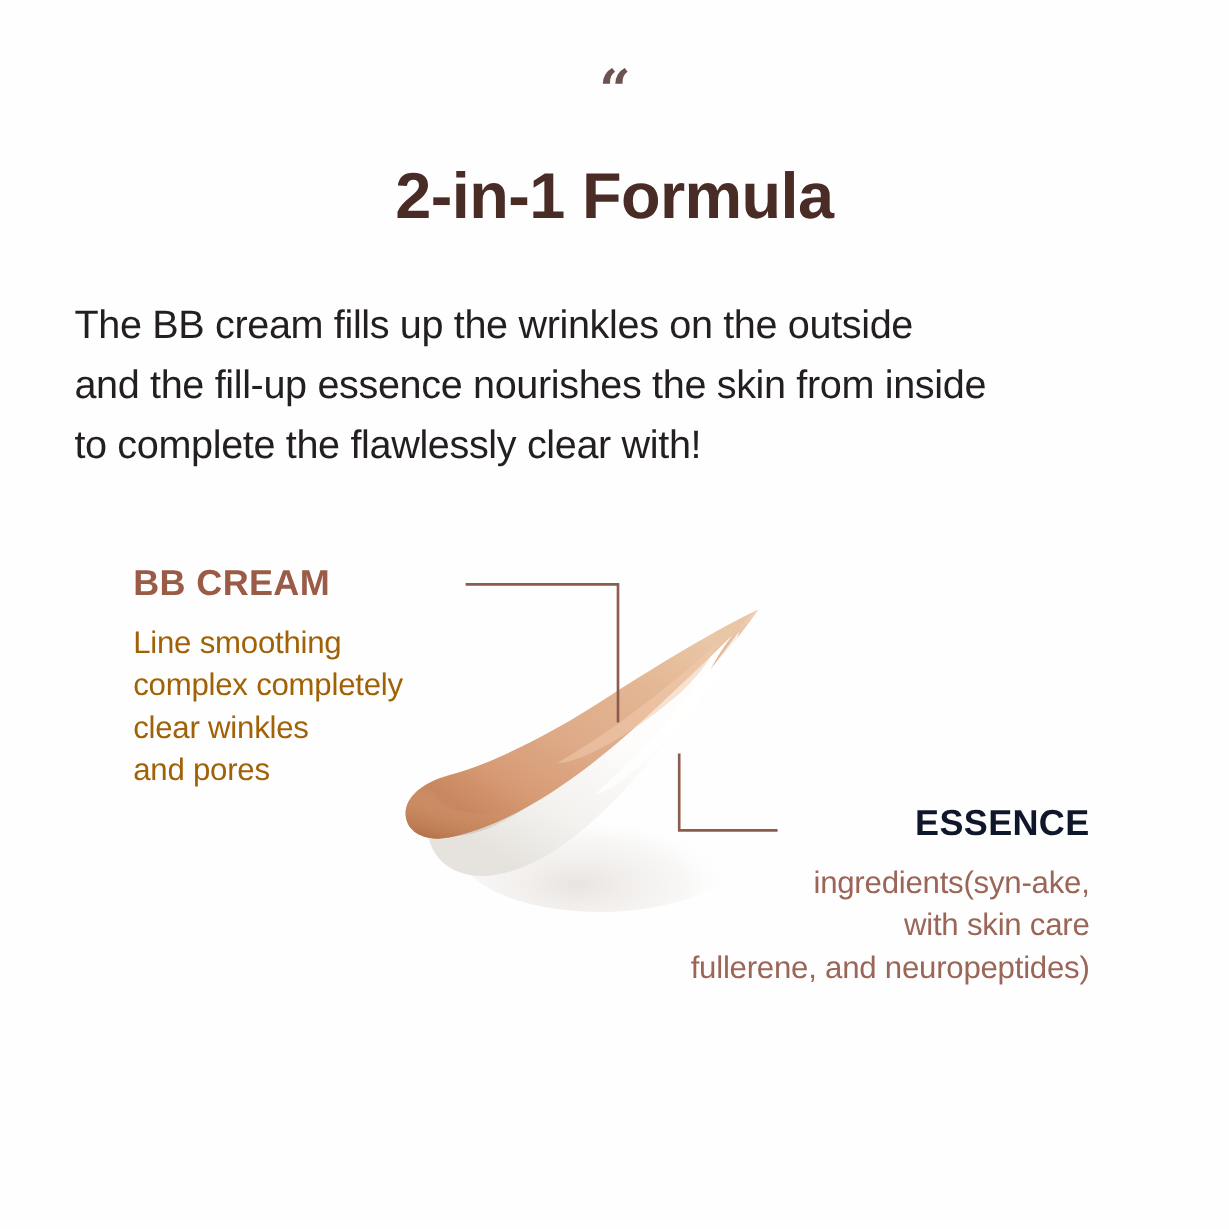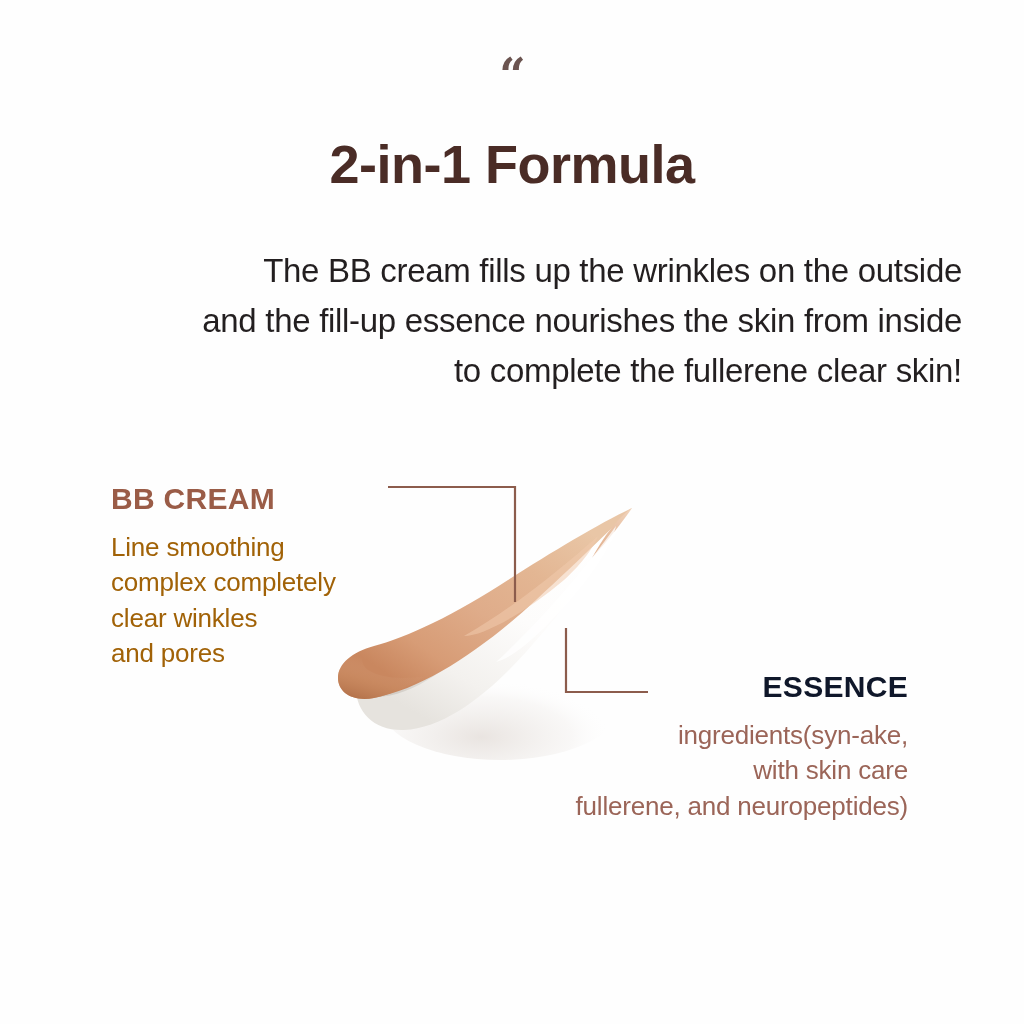--- a/index.html
+++ b/index.html
@@ -47,21 +47,21 @@
     letter-spacing: -0.5px;
     color: #4a2c26;
     line-height: 1.1;
   }
 
   .intro {
     position: absolute;
     top: 246px;
     left: 62px;
     width: 900px;
-    text-align: right;
+    text-align: left;
     font-size: 33px;
     line-height: 1.52;
     color: #231f20;
     font-weight: 400;
     letter-spacing: -0.3px;
   }
   .intro .line { display: block; white-space: nowrap; }
 
   
   .bb-block {
@@ -70,21 +70,21 @@
     left: 111px;
     width: 310px;
     text-align: left;
   }
   .bb-heading {
     font-size: 30px;
     font-weight: 700;
     color: #9a5c47;
     letter-spacing: 0.3px;
     line-height: 1.15;
-    margin: 12px 0 13px 0;
+    margin: 0 0 13px 0;
   }
   .bb-desc {
     font-size: 26px;
     line-height: 1.37;
     color: #a16207;
     letter-spacing: -0.2px;
   }
   .bb-desc .line { display: block; }
 
   
@@ -133,21 +133,21 @@
 
 <div id="page">
 
   <div class="quote-mark">“</div>
 
   <div class="page-title">2-in-1 Formula</div>
 
   <div class="intro">
     <span class="line">The BB cream fills up the wrinkles on the outside</span>
     <span class="line">and the fill-up essence nourishes the skin from inside</span>
-    <span class="line">to complete the fullerene clear skin!</span>
+    <span class="line">to complete the flawlessly clear with!</span>
   </div>
 
   <svg class="swatch-art" viewBox="0 0 400 340">
     <defs>
       <linearGradient id="creamGrad" x1="0.12" y1="0.82" x2="0.85" y2="0.12">
         <stop offset="0%" stop-color="#c9875f"></stop>
         <stop offset="18%" stop-color="#d79c76"></stop>
         <stop offset="45%" stop-color="#dfac8a"></stop>
         <stop offset="72%" stop-color="#e3b693"></stop>
         <stop offset="100%" stop-color="#e9c6a6"></stop>

